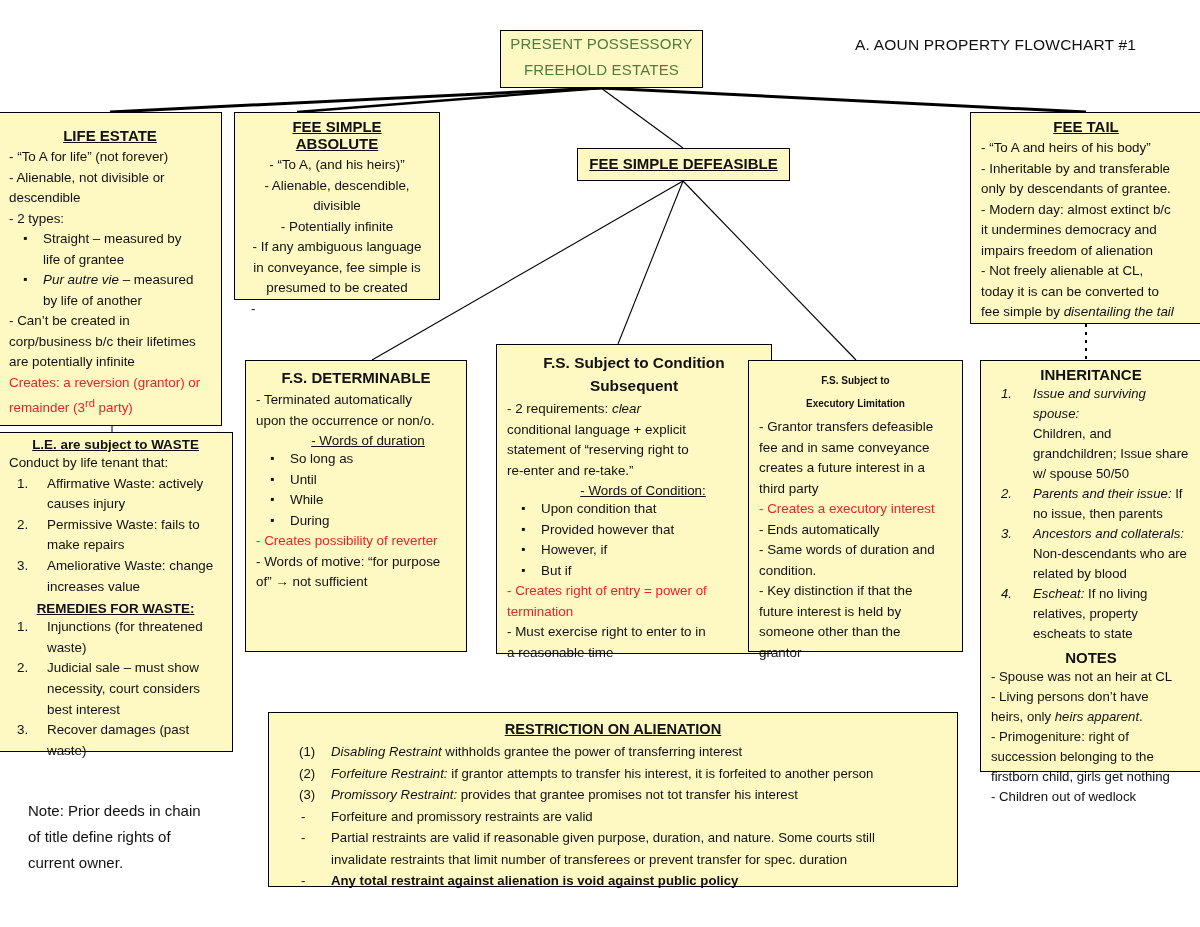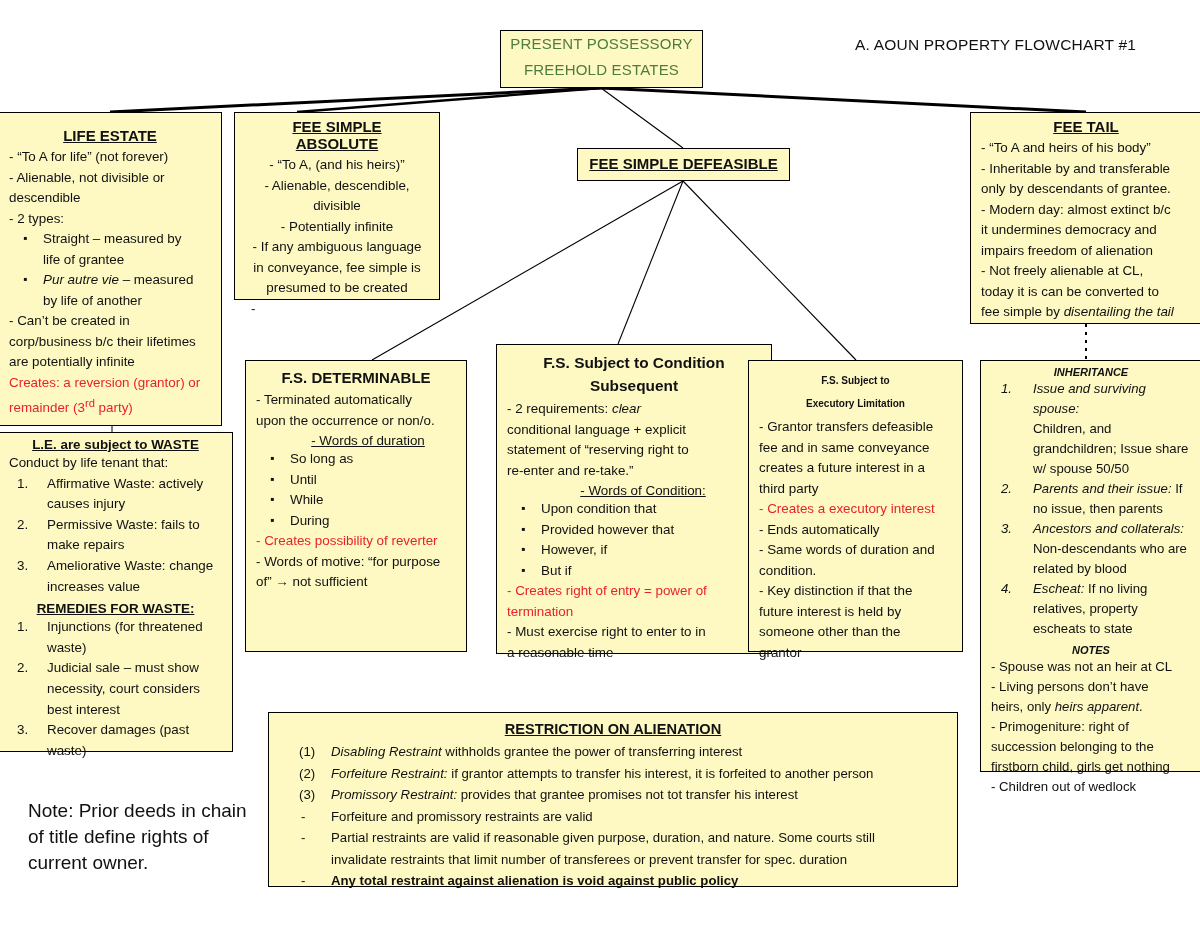--- a/index.html
+++ b/index.html
@@ -38,21 +38,21 @@
   
   #waste{left:-2px;top:432px;width:235px;height:320px;}
   #waste .ttl{font-size:13.4px;margin:4px 0 1px;}
   #waste .ln{font-size:13.4px;line-height:20.6px;}
   .numlist{margin:0;padding:0;list-style:none;counter-reset:n;}
   .numlist li{font-size:13.4px;line-height:20.6px;padding-left:38px;position:relative;}
   .numlist li>.num{position:absolute;left:8px;top:0;}
 
   
   #chain-note{left:28px;top:798px;width:225px;}
-  #chain-note .ln{font-size:19px;line-height:26px;}
+  #chain-note .ln{font-size:15px;line-height:26px;}
 
   
   #fsa{left:234px;top:112px;width:206px;height:188px;}
   #fsa .ttl{font-size:15px;margin:5px 16px 3px;}
   #fsa .ln{font-size:13.4px;line-height:20.5px;text-align:center;}
   #fsa .lft{text-align:left;padding-left:6px;}
 
   
   #fsd{left:577px;top:148px;width:213px;height:33px;}
   #fsd .ttl{font-size:15px;line-height:30px;}
@@ -72,21 +72,21 @@
   #fsel .ttl-nu{font-size:10px;line-height:23px;margin:8px 0 2px;}
   #fsel .ln{font-size:13.4px;line-height:20.5px;}
 
   
   #feetail{left:970px;top:112px;width:232px;height:212px;}
   #feetail .ttl{font-size:15px;margin:5px 0 3px;}
   #feetail .ln{font-size:13.4px;line-height:20.5px;}
 
   
   #inherit{left:980px;top:360px;width:222px;height:412px;}
-  #inherit .ttl-nu{font-size:11px;margin:5px 0 1px;font-style:italic;}
+  #inherit .ttl-nu{font-size:15px;margin:5px 0 1px;}
   #inherit .ln{font-size:13.2px;line-height:20px;}
   #inherit .numlist li{font-size:13.2px;line-height:20px;padding-left:42px;}
   #inherit .numlist li>.num{left:10px;font-style:italic;}
 
   
   #restrict{left:268px;top:712px;width:690px;height:175px;}
   #restrict .ttl{font-size:14.6px;margin:8px 0 4px;}
   #restrict .numlist li,#restrict .dashlist li{font-size:13.2px;line-height:21.5px;padding-left:62px;}
   #restrict .numlist li>.num{left:30px;}
   .dashlist{margin:0;padding:0;list-style:none;}

